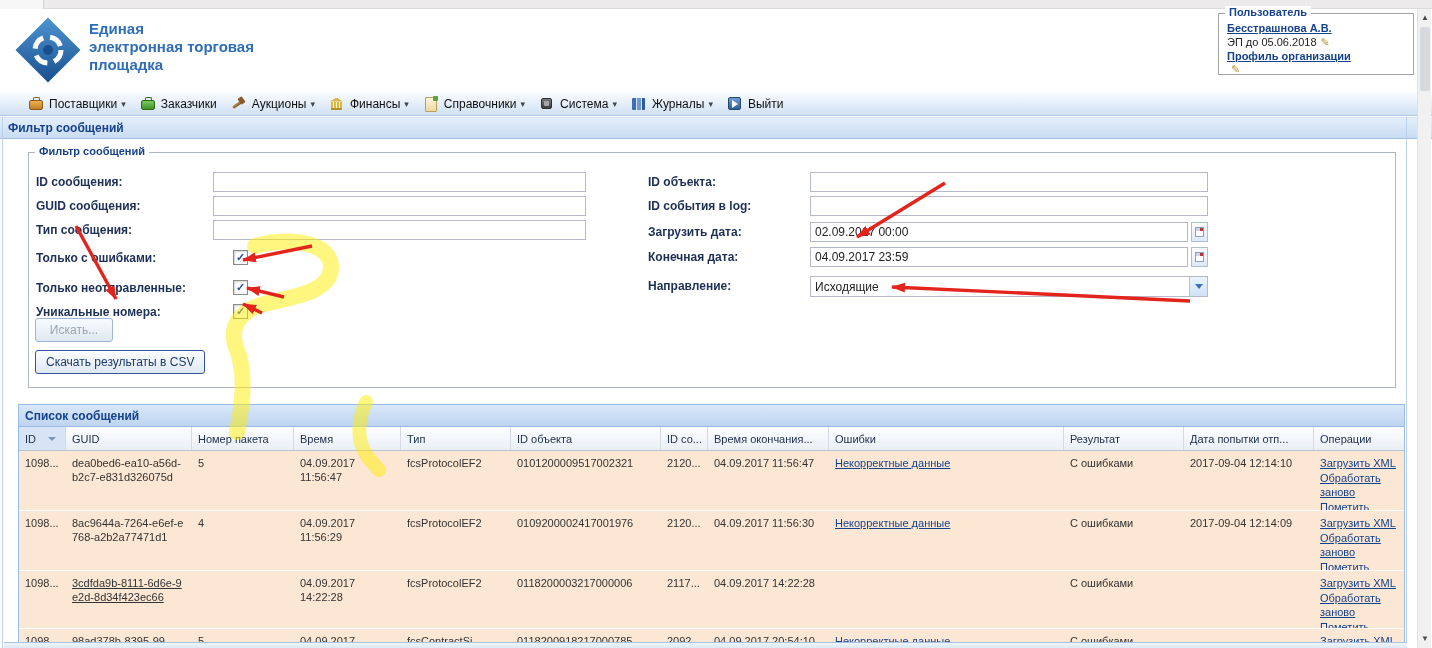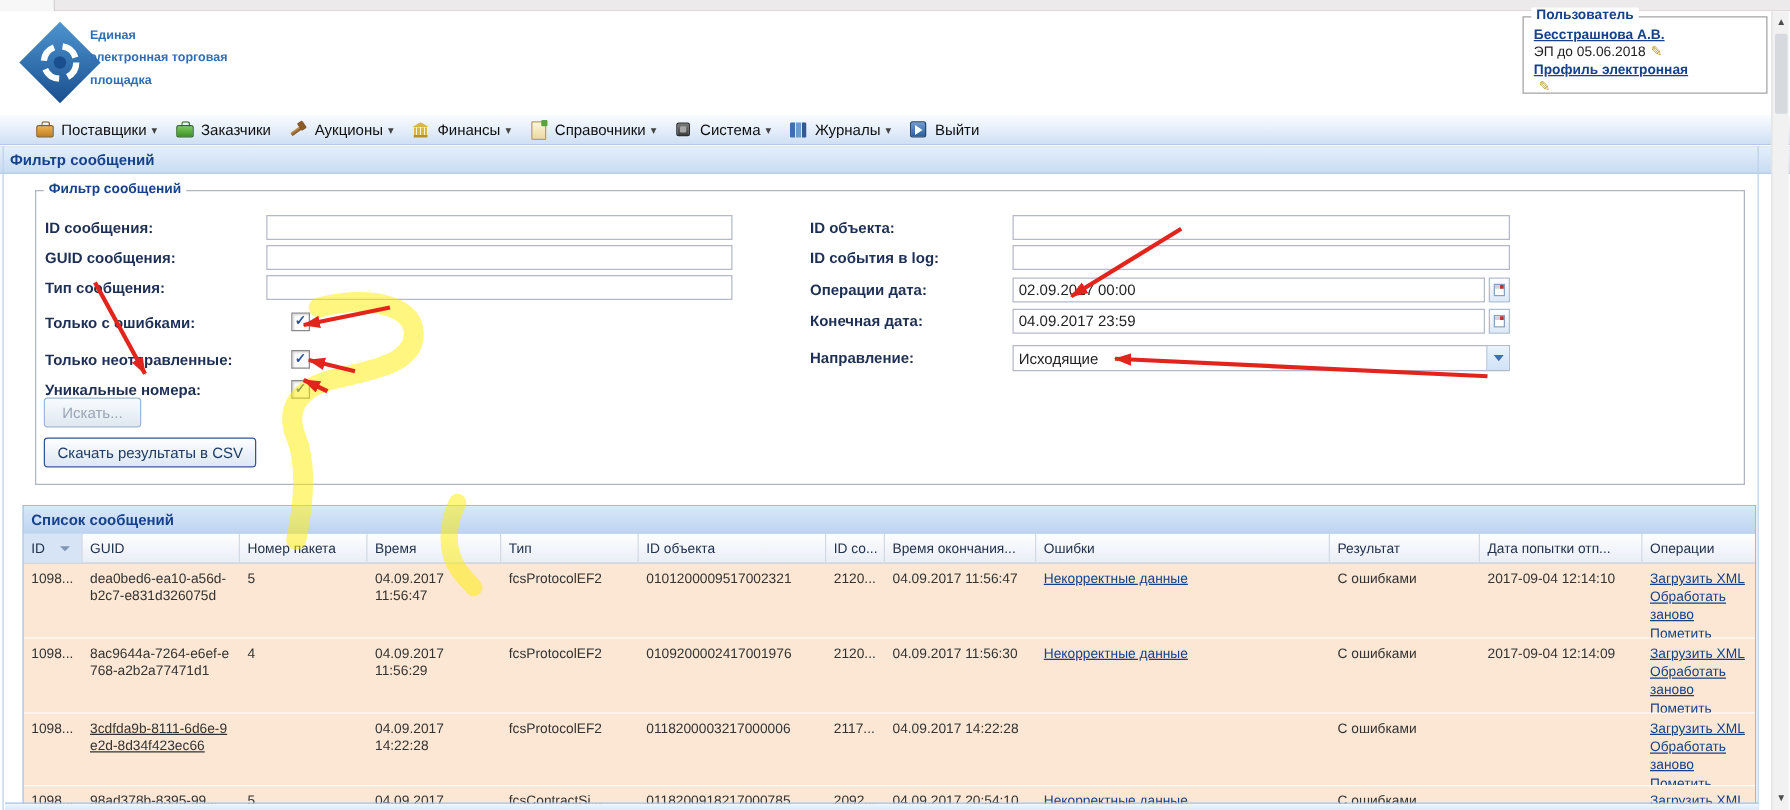--- a/index.html
+++ b/index.html
@@ -5,21 +5,21 @@
   html,body{margin:0;padding:0;background:#fff;font-family:"Liberation Sans",sans-serif;}
   #stage{position:relative;width:1432px;height:648px;overflow:hidden;background:#fff;}
 
   
   .top-strip{position:absolute;left:0;top:0;width:1432px;height:9px;background:#eceaeb;border-bottom:1px solid #dcdadb;box-sizing:border-box;}
   .top-tab{position:absolute;left:0;top:0;width:44px;height:9px;background:#f8f7f8;border-right:1px solid #d3d1d2;box-sizing:border-box;}
 
   
   .header{position:absolute;left:0;top:9px;width:1432px;height:83px;background:#fff;}
   .logo{position:absolute;left:10px;top:3px;}
-  .brand{position:absolute;left:72px;top:11px;color:#2f6eb6;font-size:10px;font-weight:bold;line-height:18px;}
+  .brand{position:absolute;left:89px;top:11px;color:#2f6eb6;font-size:15px;font-weight:bold;line-height:18px;}
   .user-box{position:absolute;left:1218px;top:4px;width:196px;height:62px;border:1px solid #a3a3a3;box-sizing:border-box;background:#fff;padding:7px 8px 0 8px;}
   .fs-legend{position:absolute;top:-8px;left:6px;background:#fff;padding:0 4px;font-weight:bold;font-size:11px;color:#15428B;}
   .ulink{display:block;color:#15428B;font-size:11px;font-weight:bold;text-decoration:underline;line-height:14px;cursor:pointer;}
   .cert{font-size:11px;color:#222;line-height:14px;}
   .pencil{color:#bd9a34;font-size:11px;margin-left:4px;}
 
   
   .vscroll{position:absolute;left:1417px;top:9px;width:14px;height:639px;background:#f2f1f1;border-left:1px solid #e2e1e1;box-sizing:border-box;}
   .sb-arrow{position:absolute;left:0;width:14px;height:14px;font-size:8px;line-height:14px;text-align:center;color:#4c4c4c;cursor:pointer;}
   .sb-up{top:2px;}
@@ -115,21 +115,21 @@
     </svg>
     <div class="brand">
       <div>Единая</div>
       <div>электронная торговая</div>
       <div>площадка</div>
     </div>
     <div class="user-box">
       <span class="fs-legend">Пользователь</span>
       <a class="ulink">Бесстрашнова А.В.</a>
       <div class="cert"><span>ЭП до 05.06.2018</span><span class="pencil">✎</span></div>
-      <a class="ulink">Профиль электронная</a>
+      <a class="ulink">Профиль организации</a>
       <div class="pencil">✎</div>
     </div>
   </div>
 
   <div class="menubar" id="menubar">
       <div class="menu-item">
         <span class="mi i-briefcase-orange-icon"></span>
         <span class="menu-label">Поставщики</span>
         <span class="menu-arrow">▾</span>
       </div>
@@ -186,21 +186,21 @@
       <div class="cb" style="left: 233px; top: 250px;">✓</div>
       <div class="flabel" style="left: 36px; top: 251px;">Только с ошибками:</div>
       <div class="cb" style="left: 233px; top: 280px;">✓</div>
       <div class="flabel" style="left: 36px; top: 281px;">Только неотправленные:</div>
       <div class="cb" style="left: 233px; top: 304px;">✓</div>
       <div class="flabel" style="left: 36px; top: 305px;">Уникальные номера:</div>
       <div class="flabel" style="left: 648px; top: 175px;">ID объекта:</div>
       <input class="txt" style="left: 810px; top: 172px; width: 398px;">
       <div class="flabel" style="left: 648px; top: 199px;">ID события в log:</div>
       <input class="txt" style="left: 810px; top: 196px; width: 398px;">
-      <div class="flabel" style="left: 648px; top: 225px;">Операции дата:</div>
+      <div class="flabel" style="left: 648px; top: 225px;">Загрузить дата:</div>
       <input class="txt" value="02.09.2017 00:00" style="left: 810px; top: 222px; width: 378px;">
       <div class="trigger" style="left: 1191px; top: 222px;">
         <span class="cal-glyph"></span>
       </div>
       <div class="flabel" style="left: 648px; top: 250px;">Конечная дата:</div>
       <input class="txt" value="04.09.2017 23:59" style="left: 810px; top: 247px; width: 378px;">
       <div class="trigger" style="left: 1191px; top: 247px;">
         <span class="cal-glyph"></span>
       </div>
       <div class="flabel" style="left: 648px; top: 279px;">Направление:</div>

